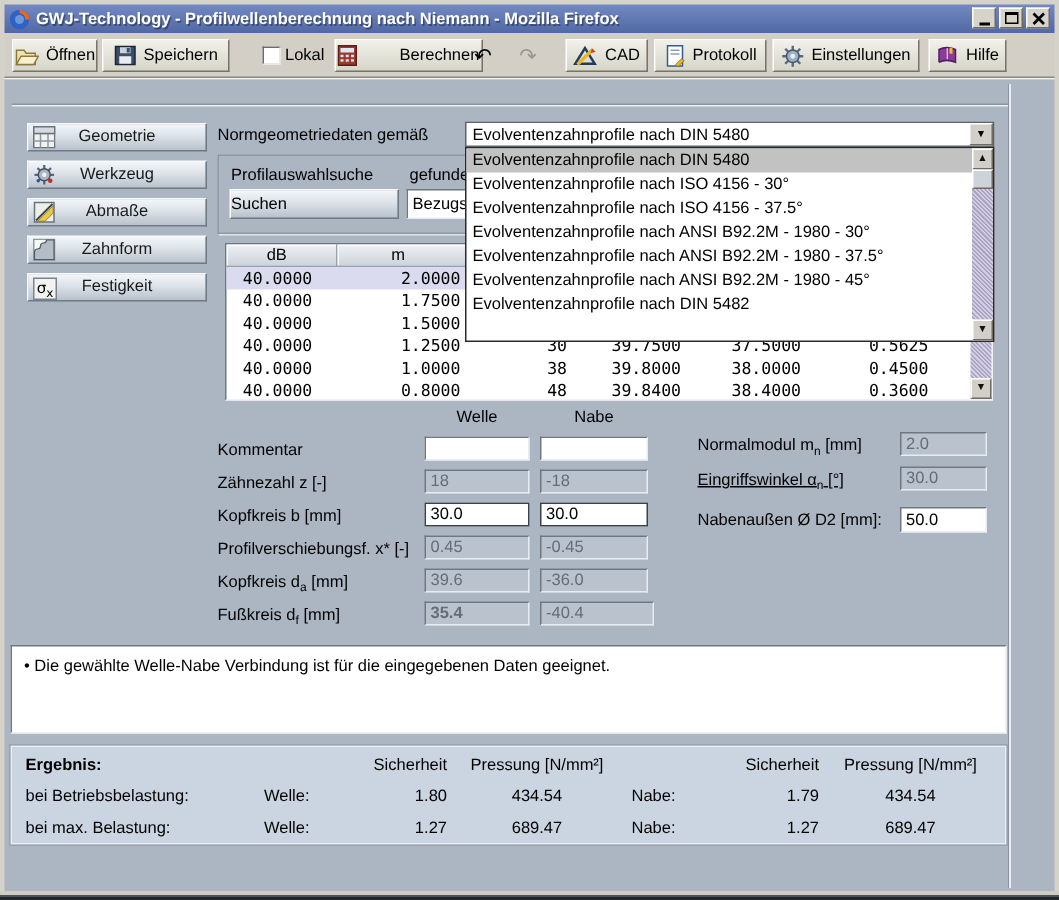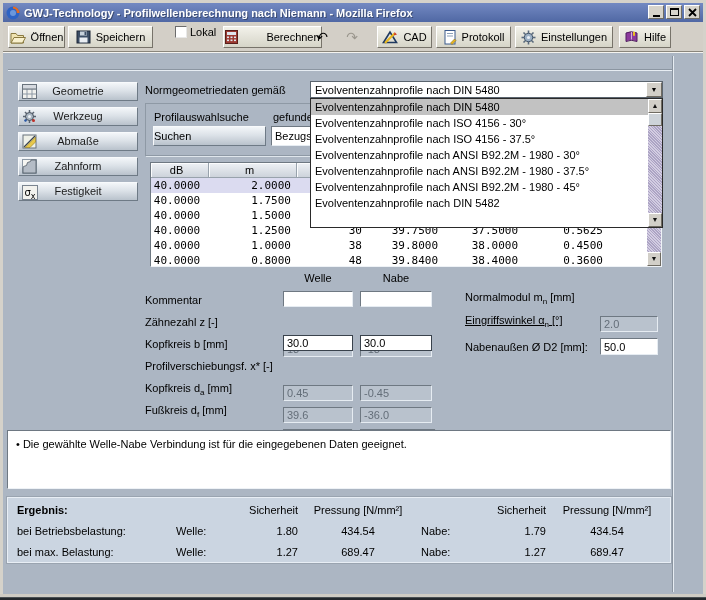--- a/index.html
+++ b/index.html
@@ -25,21 +25,21 @@
     background:linear-gradient(180deg,#8a867c 0 1px,#f5f4f0 1px 2px);}
   .btn{position:absolute;top:4px;height:22px;background:linear-gradient(180deg,#f2f1ea,#d6d5c8);
     border:1px solid;border-color:#ffffff #77736a #77736a #ffffff;
     display:flex;align-items:center;justify-content:center;gap:5px;padding:0 7px;cursor:default;}
   .btn svg{flex:0 0 auto;}
   .tool-flat{position:absolute;top:4px;height:22px;display:flex;align-items:center;justify-content:center;
     width:26px;font-size:14px;}
   .tool-flat.dis{color:#9b978e;}
   .cb{display:inline-block;width:12px;height:12px;background:#fff;border:1px solid;
     border-color:#6c6c6c #e8e8e8 #e8e8e8 #6c6c6c;}
-  .cbwrap{position:absolute;top:4px;height:22px;display:flex;align-items:flex-start;gap:3px;}
+  .cbwrap{position:absolute;top:4px;height:22px;display:flex;align-items:center;gap:3px;}
 
   
   .applet-line{position:absolute;left:8px;top:69px;width:664px;height:2px;
     background:linear-gradient(180deg,#8b95a1 0 1px,#e7edf3 1px 2px);}
   .vline-r{position:absolute;left:672px;top:56px;width:2px;height:536px;
     background:linear-gradient(90deg,#8b95a1 0 1px,#e7edf3 1px 2px);}
   .content-bg{position:absolute;left:3px;top:51px;width:700px;height:543px;background:#acb6c3;}
   .frame-bottom{position:absolute;left:0;top:594px;width:706px;height:6px;
     background:linear-gradient(180deg,#cfccc4 0 3px,#4a5054 3px 4px,#23282c 4px 6px);}
 
@@ -83,29 +83,29 @@
   
   .ptable{position:absolute;left:150px;top:162px;width:512px;height:105px;background:#fff;
     border:1px solid;border-color:#6e7882 #eef2f6 #eef2f6 #6e7882;}
   .thead{display:flex;height:15px;}
   .th{height:15px;line-height:14px;text-align:center;
     background:linear-gradient(180deg,#eef1f5,#cdd3db);
     border-right:1px solid #98a2ac;border-bottom:1px solid #98a2ac;box-shadow:inset 1px 1px 0 #fbfcfd;}
   .trow{display:flex;height:15px;font-family:"DejaVu Sans Mono",monospace;}
   .trow.selrow{background:#dbdbf0;}
   .tc{height:15px;line-height:15px;text-align:right;white-space:nowrap;}
-  .c0{width:58px;padding-right:6px;text-align:center;} .c1{width:88px;padding-right:6px;}
+  .c0{width:74px;padding-right:6px;text-align:center;} .c1{width:88px;padding-right:6px;}
   .c2{width:78px;padding-right:13px;} .c3{width:80px;padding-right:17px;}
   .c4{width:82px;padding-right:19px;} .c5{width:96px;padding-right:30px;}
   .tsb{position:absolute;right:0;top:0;width:14px;height:103px;display:flex;flex-direction:column;}
 
   
   .fld{position:absolute;height:16px;border:1px solid;border-color:#6e7882 #e6ecf2 #e6ecf2 #6e7882;
     background:#fff;color:#000;font-family:"Liberation Sans",sans-serif;font-size:11px;padding:0 3px;}
-  .fld.dis{background:#b9c2cd;color:#646e79;margin-top:28px;}
+  .fld.dis{background:#b9c2cd;color:#646e79;}
   sub{font-size:8px;}
 
   
   .msgbox{position:absolute;left:7px;top:430px;width:664px;height:59px;background:#fff;
     border:1px solid;border-color:#6e7882 #eef2f6 #eef2f6 #6e7882;}
   .results{position:absolute;left:7px;top:497px;width:664px;height:66px;background:#cbd5e1;
     border:1px solid #e8eef5;outline:1px solid #9aa4b0;}
   .results span{position:absolute;white-space:nowrap;}
   .r-right{text-align:right;} .r-center{text-align:center;}
 </style>

